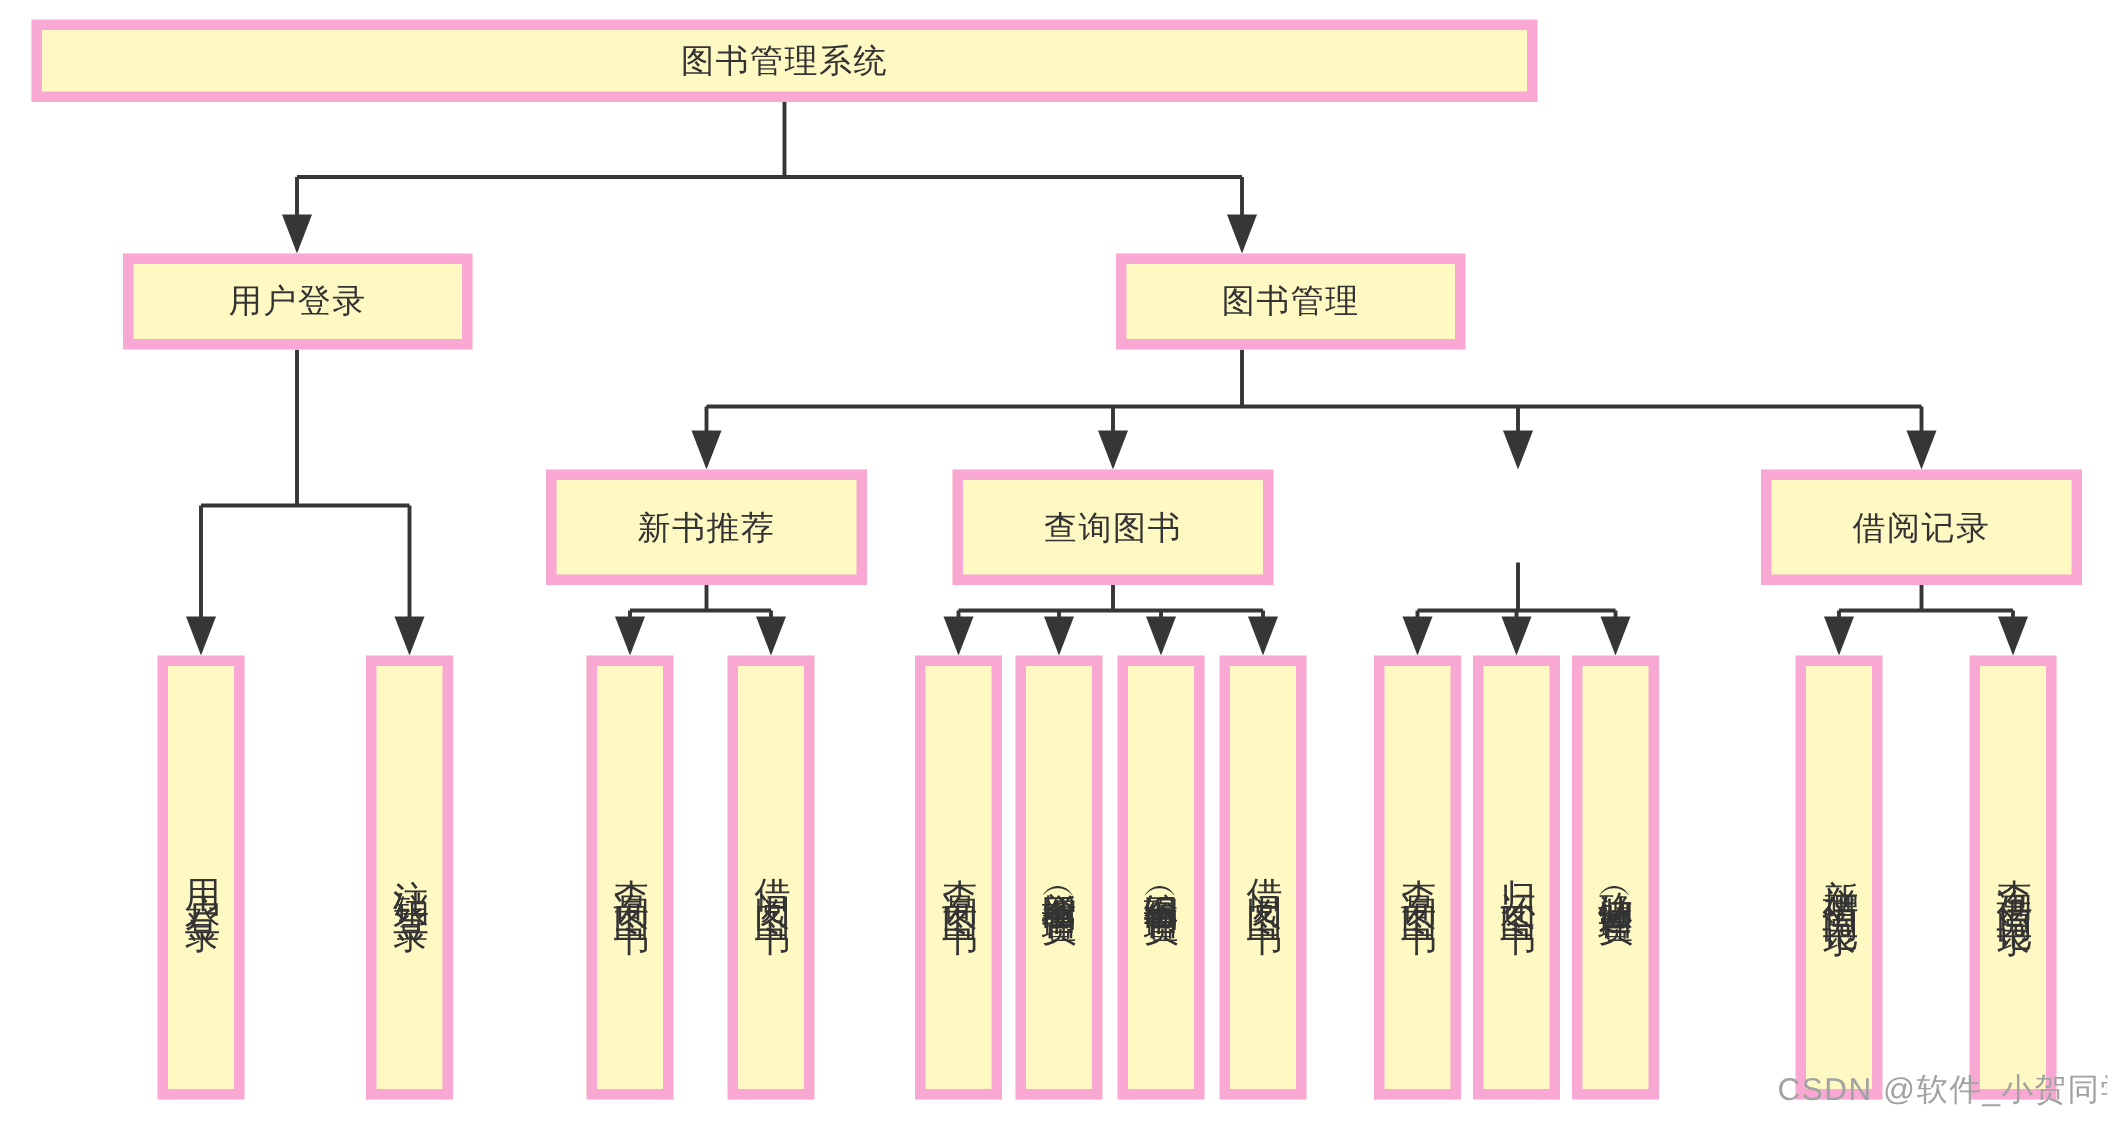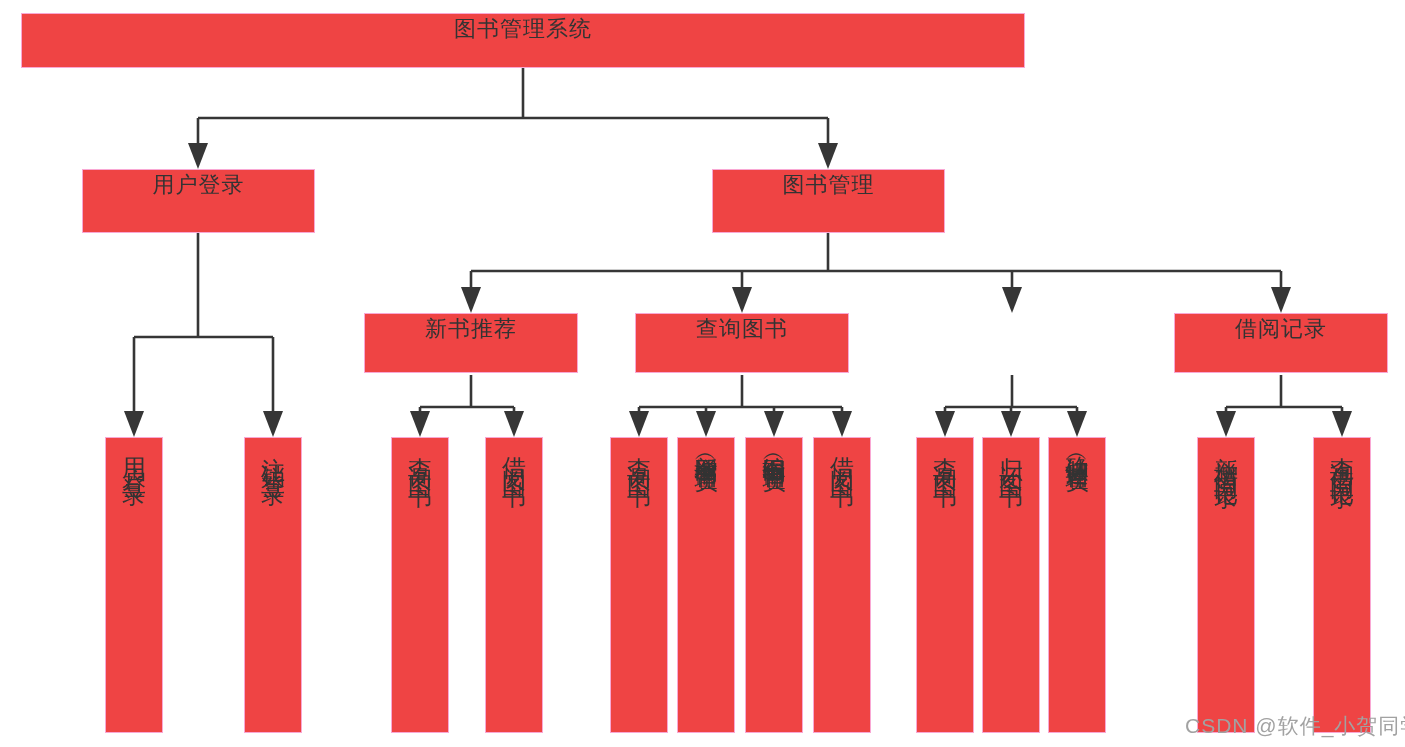--- a/index.html
+++ b/index.html
@@ -14,34 +14,35 @@
   }
   .connectors {
     position: absolute;
     left: 0; top: 0;
     width: 1405px; height: 747px;
     z-index: 0;
   }
   .box {
     position: absolute;
     box-sizing: border-box;
-    border: 1px solid #f9a8d4;
-    background: #ef4444;
+    border: 7px solid #f9a8d4;
+    background: #fef9c3;
     display: flex;
+    align-items: center;
     justify-content: center;
     z-index: 1;
   }
   .hlabel {
     font-size: 22px;
     letter-spacing: 1px;
     white-space: nowrap;
   }
   .root  { left: 21px;  top: 13px;  width: 1004px; height: 55px; }
   .lvl2  { height: 64px; width: 233px; top: 169px; }
-  .lvl3  { height: 60px; width: 214px; top: 313px; }
+  .lvl3  { height: 77px; width: 214px; top: 313px; }
   .leaf  { width: 58px; height: 296px; top: 437px; }
   .vtext {
     writing-mode: vertical-rl;
     text-orientation: mixed;
     font-size: 24px;
     letter-spacing: 9px;
     line-height: 1;
     white-space: nowrap;
   }
   .vtext.tight {
@@ -137,21 +138,21 @@
     </g>
   </svg>
 
   <div class="box root">
     <span class="hlabel">图书管理系统</span>
   </div>
 
   <div class="box lvl2" style="left:82px">
     <span class="hlabel">用户登录</span>
   </div>
-  <div class="box lvl2" style="left:712px">
+  <div class="box lvl2" style="left:744px">
     <span class="hlabel">图书管理</span>
   </div>
 
   <div class="box lvl3" style="left:364px">
     <span class="hlabel">新书推荐</span>
   </div>
   <div class="box lvl3" style="left:635px">
     <span class="hlabel">查询图书</span>
   </div>
   <div class="box lvl3" style="left:1174px">

